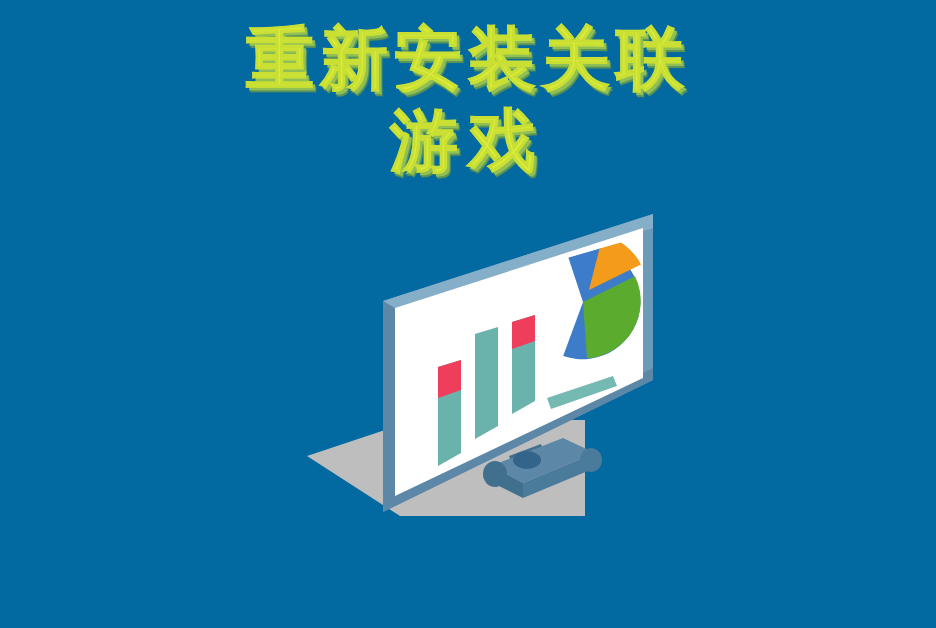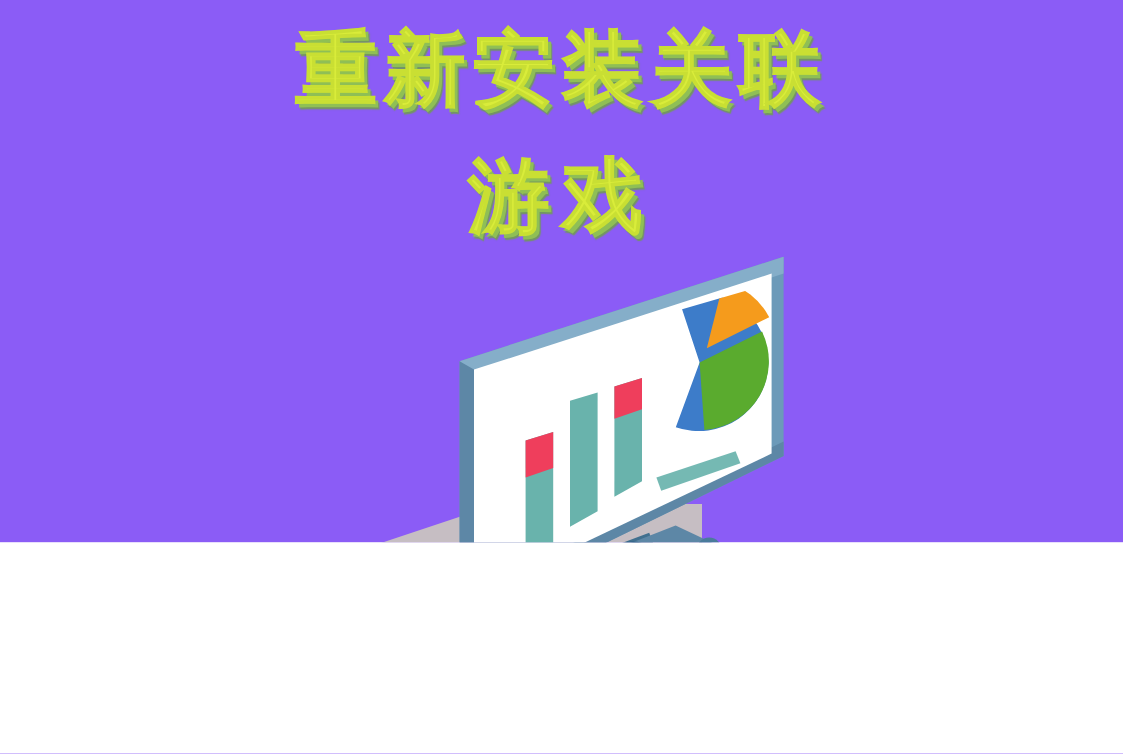--- a/index.html
+++ b/index.html
@@ -3,23 +3,23 @@
 <meta charset="utf-8">
 <style>
   html, body {
     margin: 0;
     padding: 0;
     background: #ffffff;
   }
   #canvas {
     position: relative;
     width: 936px;
-    height: 452px;
+    height: 628px;
     overflow: hidden;
-    background: #8b5cf6;
+    background: #0369a1;
     font-family: "DejaVu Sans", "Liberation Sans", sans-serif;
   }
 
   
   #title-block {
     position: absolute;
     left: 0;
     top: 18px;
     width: 936px;
     text-align: center;
@@ -33,21 +33,20 @@
     line-height: 82px;
     letter-spacing: 6px;
     color: #d9ec3a;
     text-shadow:
        3px 3px 0 #8fbf55,
        4px 5px 1px rgba(110,160,70,0.85);
     -webkit-text-stroke: 1px #c9df33;
   }
   .title-line.line2 {
     letter-spacing: 10px;
-    margin-top: 24px;
   }
 
   
   #illustration {
     position: absolute;
     left: 295px;
     top: 198px;
     width: 400px;
     height: 360px;
   }

